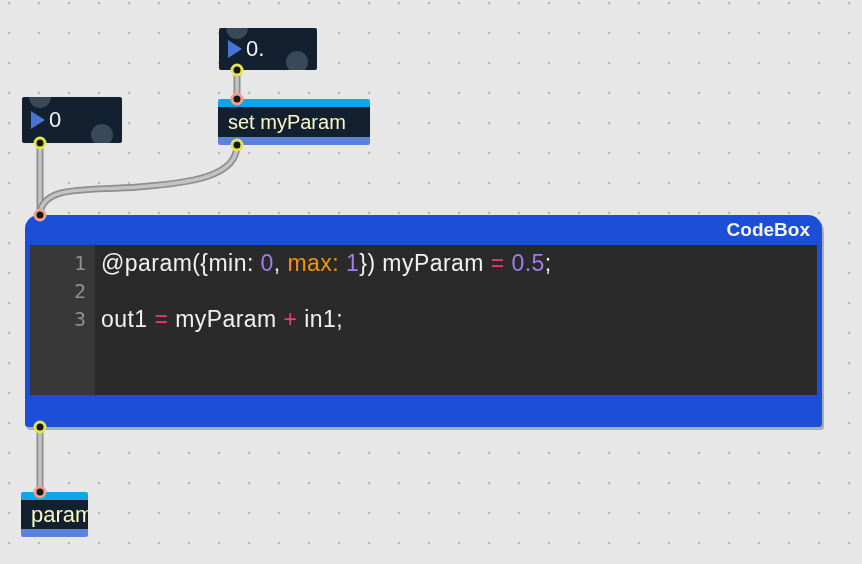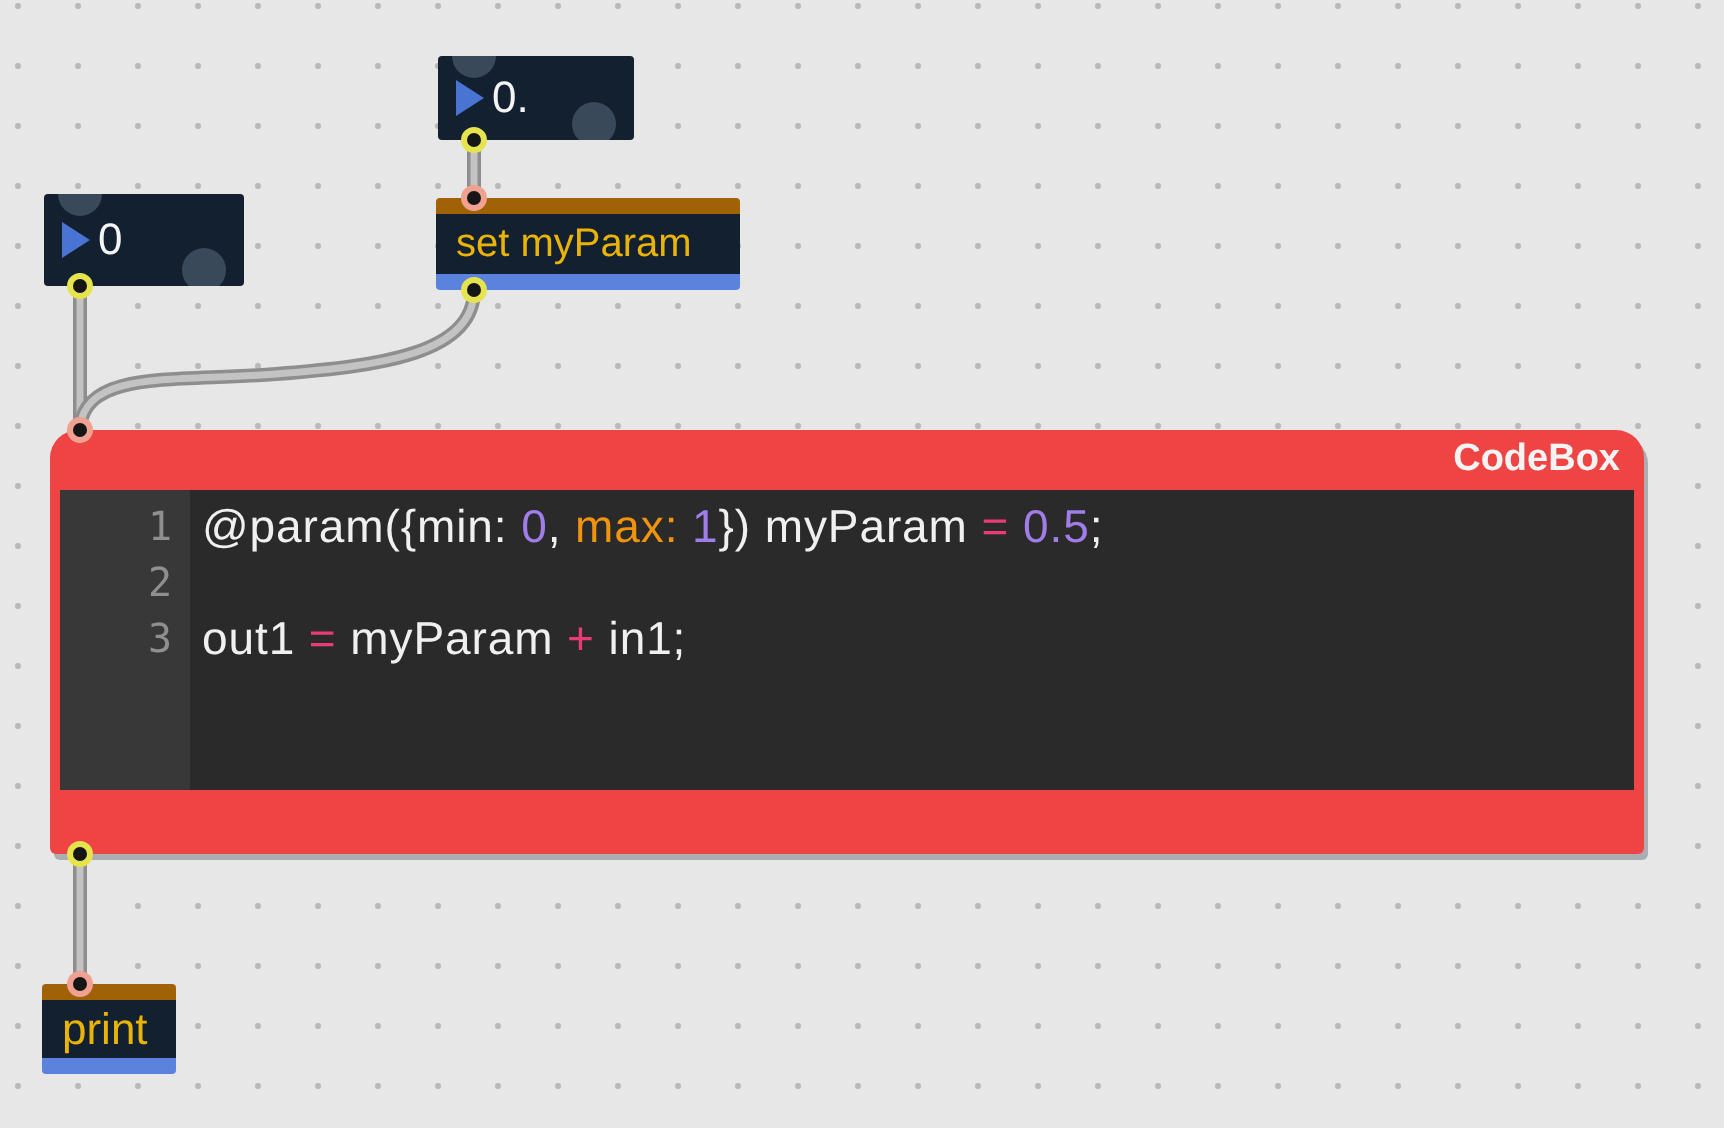--- a/index.html
+++ b/index.html
@@ -9,26 +9,26 @@
     background-image:radial-gradient(circle,#b9b9bc 1.4px,transparent 1.6px);
     background-size:30px 30px;background-position:24px 18px;
     font-family:"Liberation Sans",sans-serif;
   }
   .box{position:absolute;background:#122030;overflow:hidden;border-radius:2px;}
   .numbox{display:flex;align-items:center;color:#f4f4f4;font-size:22px;}
   .tri{width:0;height:0;border-top:9px solid transparent;border-bottom:9px solid transparent;
        border-left:14px solid #4a74d4;margin-left:9px;margin-right:4px;flex:0 0 auto;}
   .hintcircle{position:absolute;width:22px;height:22px;border-radius:50%;
        background:rgba(160,178,196,0.28);}
-  .msgbox{border-top:8px solid #a16207;border-bottom:8px solid #5b82dd;
-       display:flex;align-items:center;color:#eab308;text-align:right;}
+  .msgbox{border-top:8px solid #0ea5e9;border-bottom:8px solid #5b82dd;
+       display:flex;align-items:center;color:#fef9c3;text-align:right;}
   .msgbox .lbl{padding-left:10px;white-space:nowrap;}
   
   .codebox{position:absolute;left:25px;top:215px;width:797px;height:212px;
-       background:#ef4444;border-radius:14px 14px 3px 3px;
+       background:#1d4ed8;border-radius:14px 14px 3px 3px;
        box-shadow:2px 3px 0 rgba(95,105,115,0.45);}
   .cb-title{position:absolute;top:0;right:12px;height:30px;line-height:30px;
        color:#f4f4f4;font-size:19px;font-weight:bold;}
   .code-area{position:absolute;left:5px;top:30px;width:787px;height:150px;
        background:#2a2a2a;overflow:hidden;}
   .gutter-bg{position:absolute;left:0;top:0;bottom:0;width:65px;background:#383838;}
   .code-lines{position:absolute;left:0;top:4px;right:0;}
   .code-row{display:flex;height:28px;line-height:28px;}
   .ln{flex:0 0 65px;text-align:right;padding-right:9px;box-sizing:border-box;
        color:#8f8f8f;font-family:"DejaVu Sans Mono",monospace;font-size:20px;}
@@ -83,21 +83,21 @@
         <div class="code-row">
           <span class="ln">3</span>
           <span class="code-text"><span class="tok-plain">out1 </span><span class="tok-operator">=</span><span class="tok-plain"> myParam </span><span class="tok-operator">+</span><span class="tok-plain"> in1;</span></span>
         </div>
       </div>
   </div>
 
 </div>
 
 <div class="box msgbox" style="left:21px;top:492px;width:67px;height:45px;box-sizing:border-box;font-size:22px;">
-  <span class="lbl">print</span>
+  <span class="lbl">param</span>
 </div>
 
 <svg class="cords" width="862" height="564">
   <g>
     <path class="cord-outer" d="M237 70 L237 99"></path>
       <path class="cord-inner" d="M237 70 L237 99"></path>
   </g>
   <g>
     <path class="cord-outer" d="M40 143 L40 215"></path>
       <path class="cord-inner" d="M40 143 L40 215"></path>

